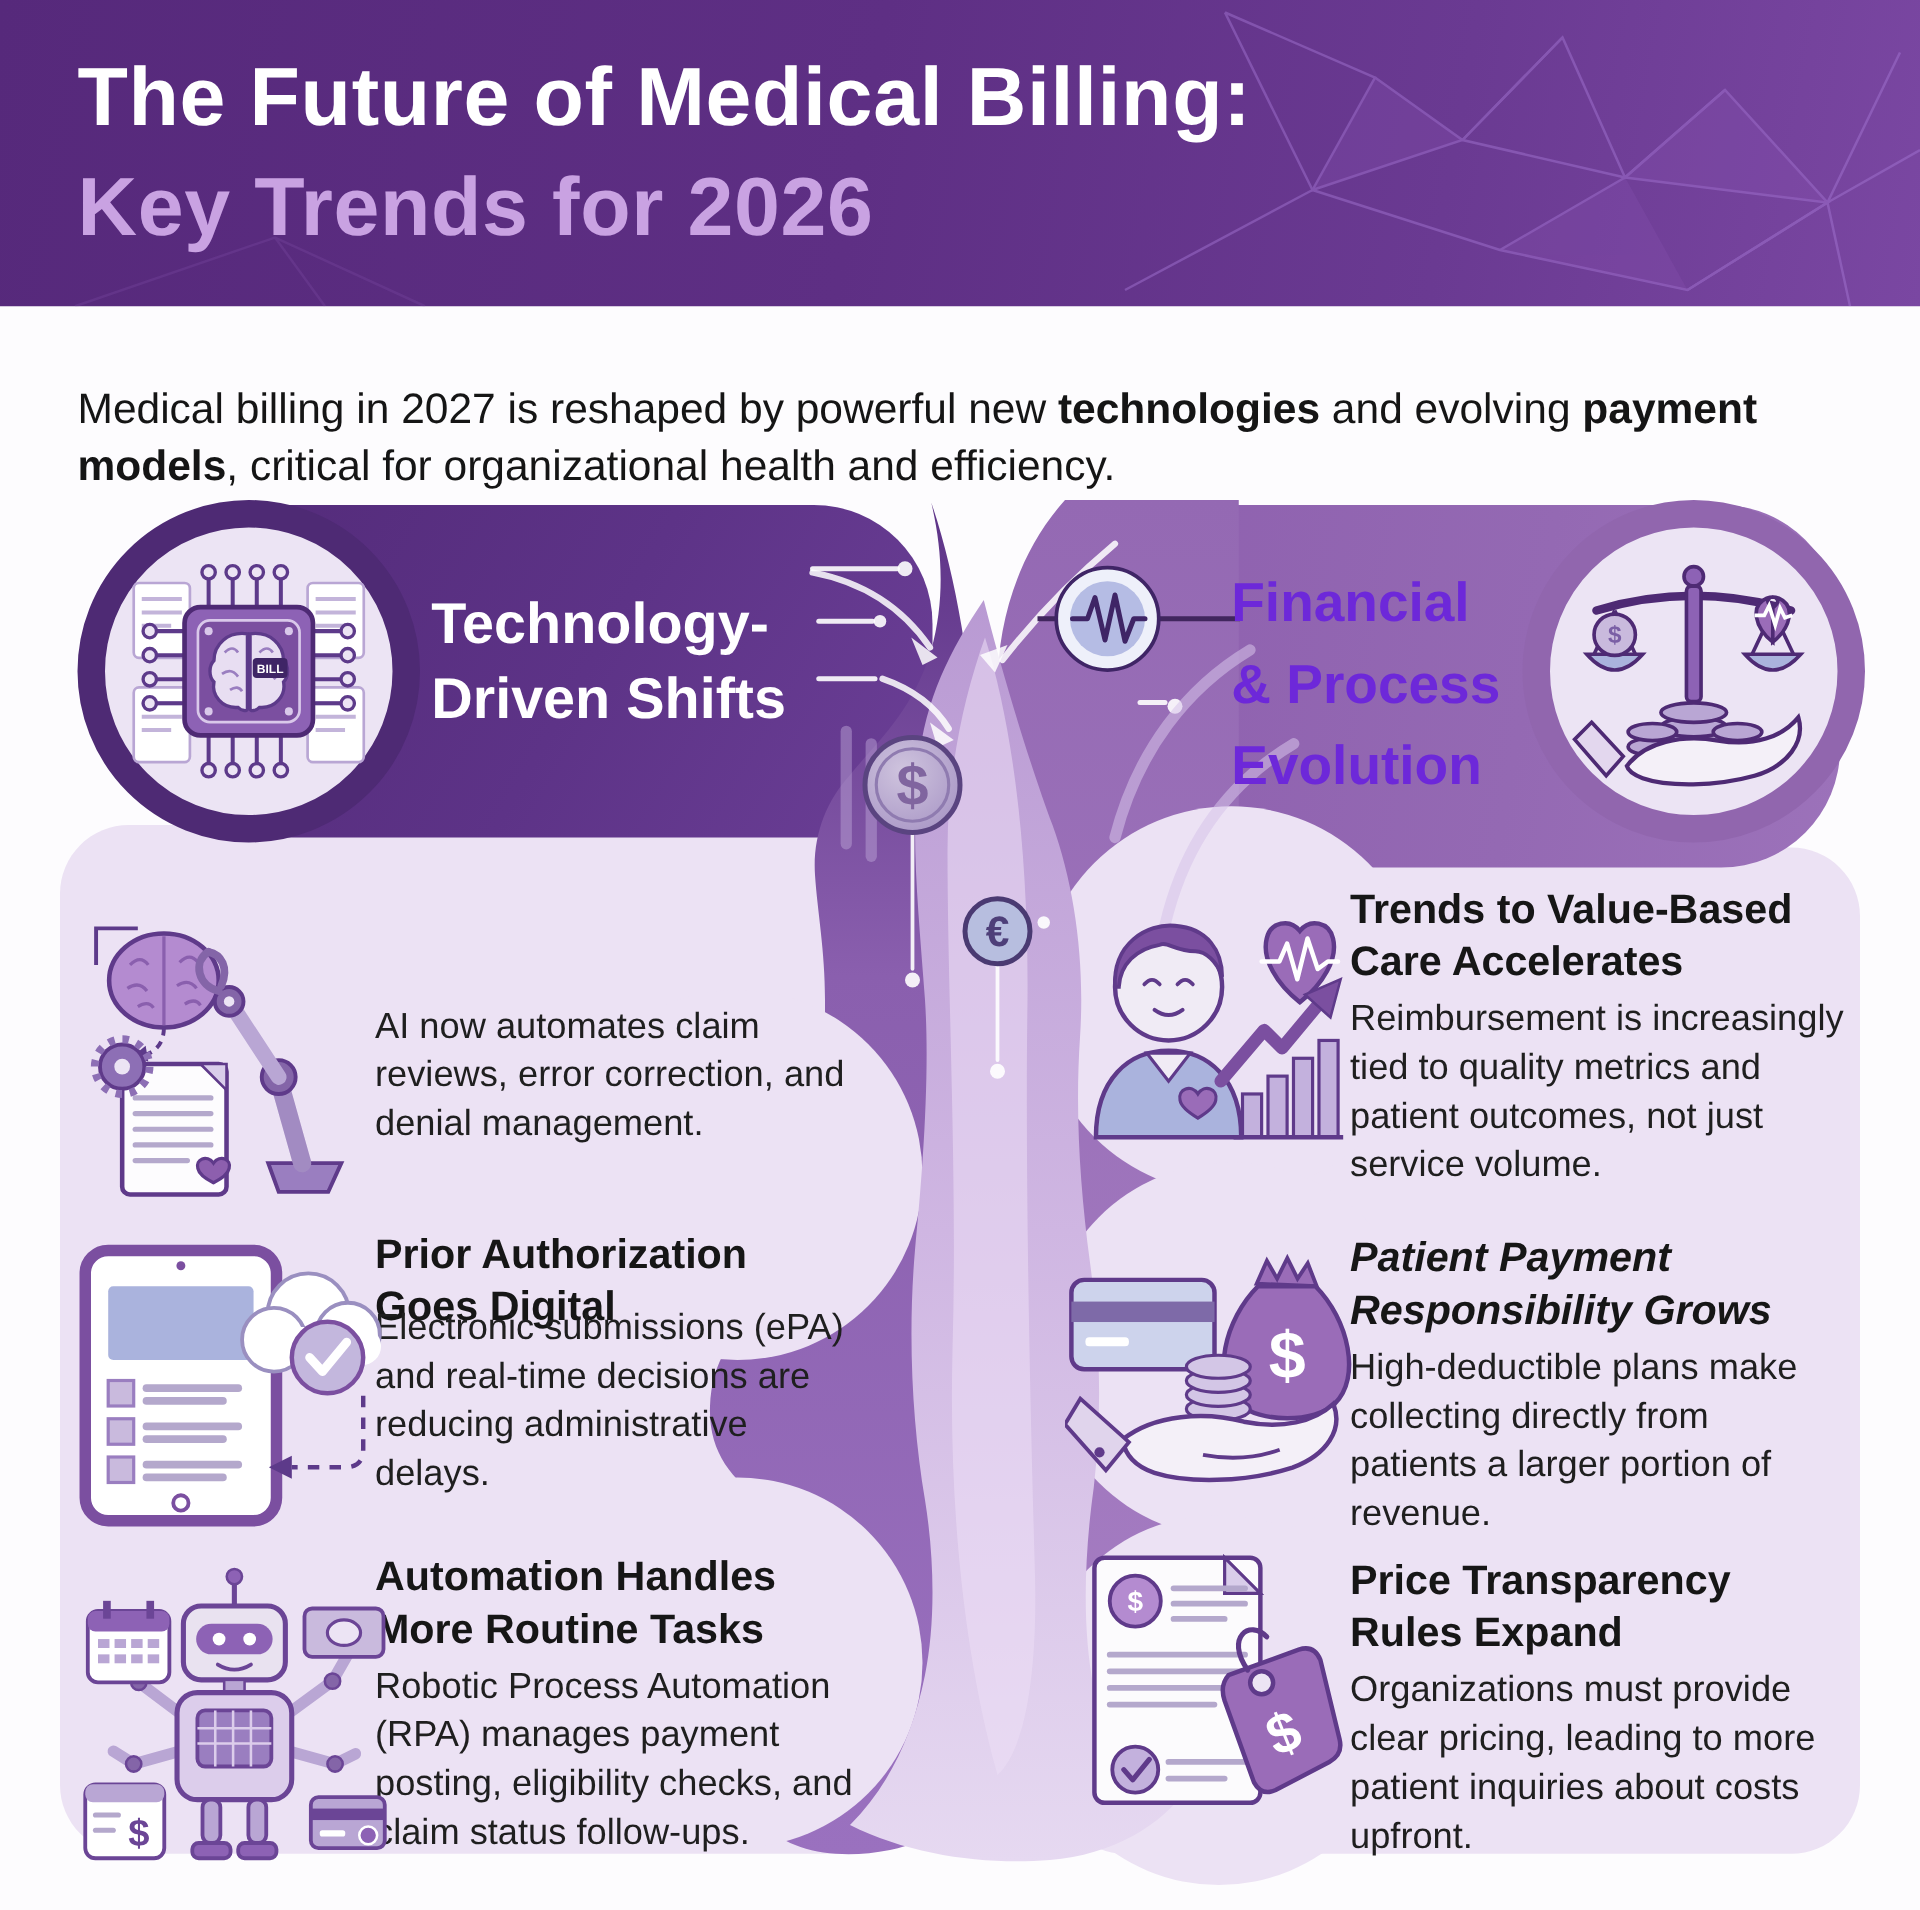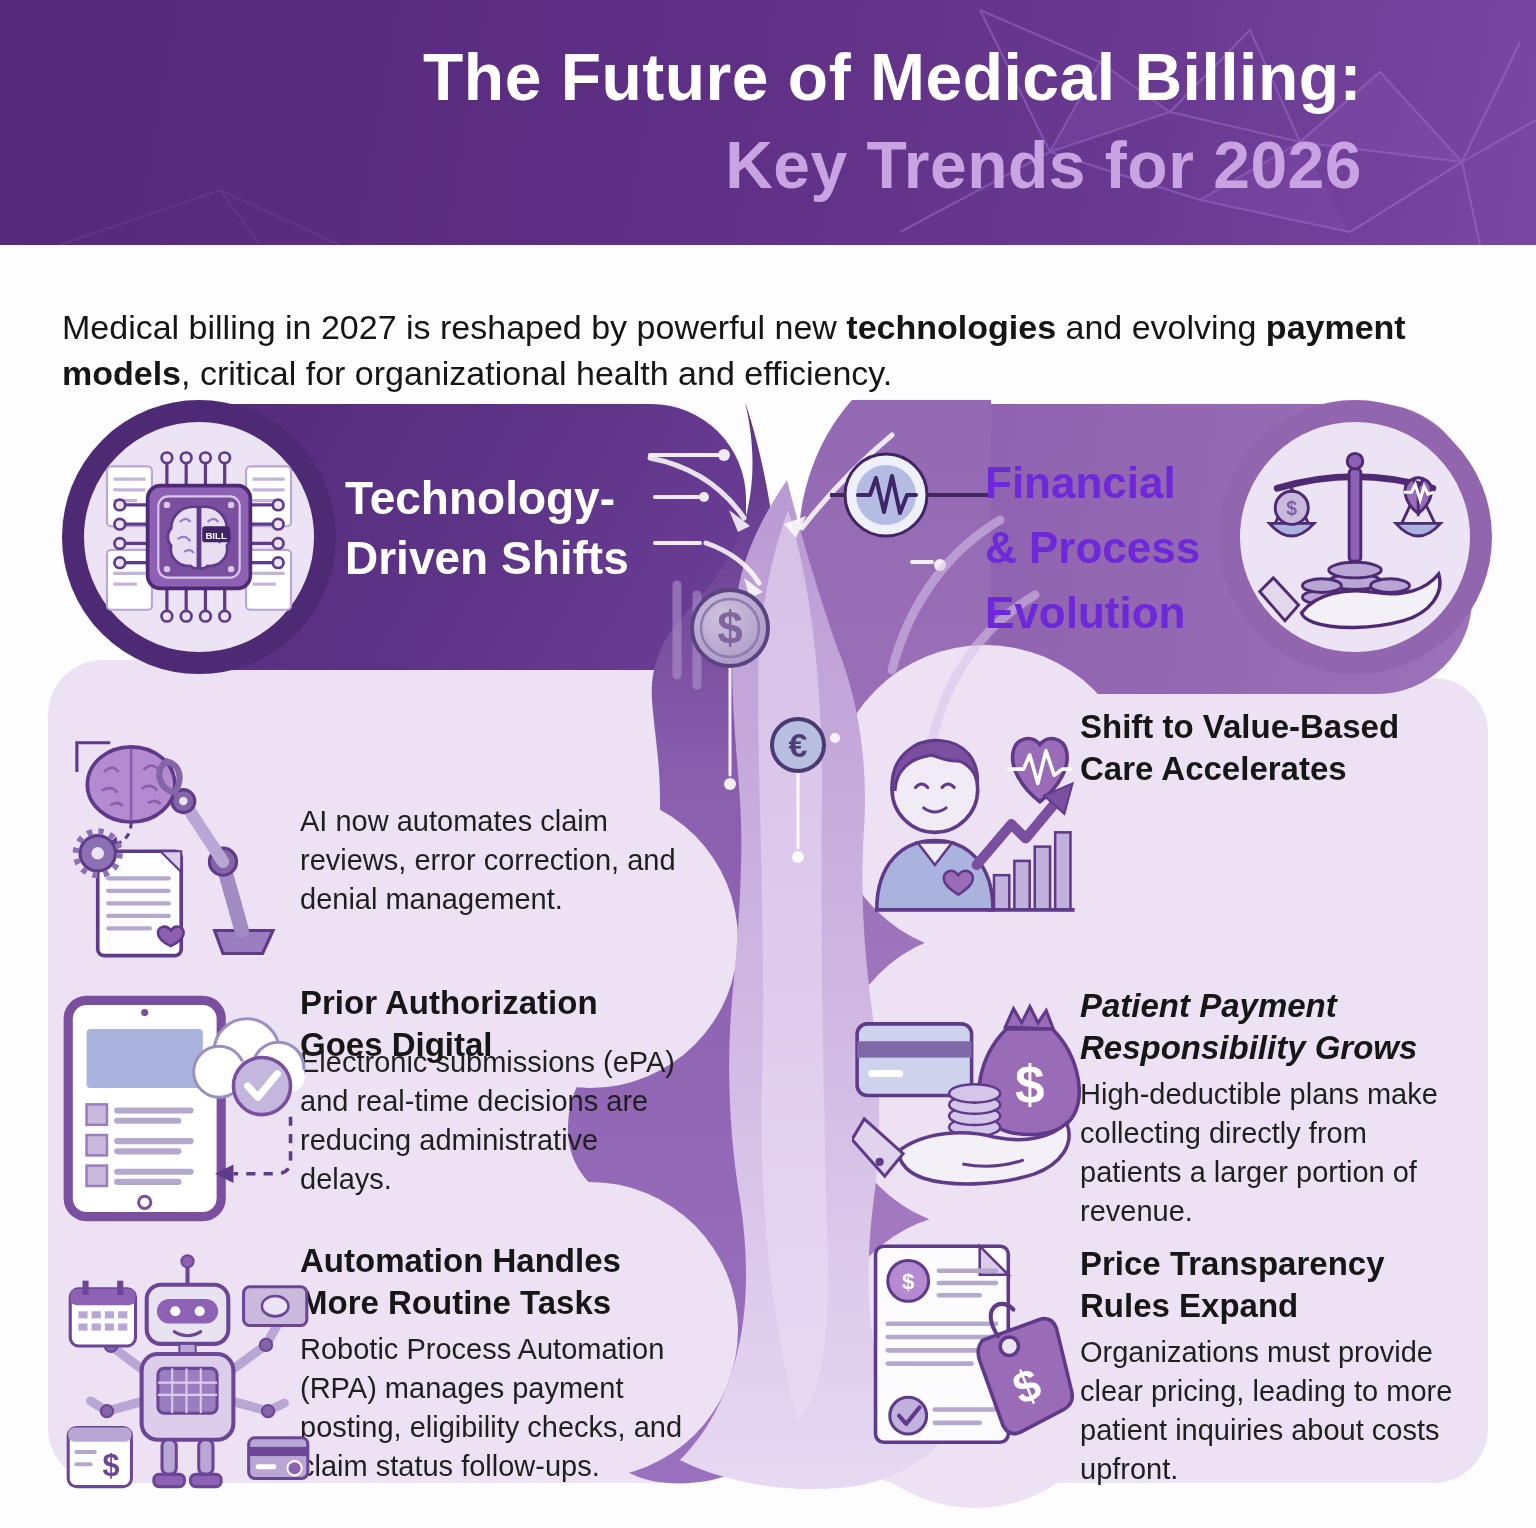--- a/index.html
+++ b/index.html
@@ -2,21 +2,21 @@
 <html><head>
 <meta charset="utf-8">
 <style>
   html,body{margin:0;padding:0;background:#ffffff;}
   #canvas{position:relative;width:1536px;height:1528px;background:#fdfcfe;overflow:hidden;
           font-family:"Liberation Sans", sans-serif;}
   .abs{position:absolute;}
 
   
   #header{left:0;top:0;width:1536px;height:245px;
-          background:linear-gradient(100deg,#56297b 0%,#5e2f84 45%,#6a3a92 75%,#7a47a2 100%);text-align:right;}
+          background:linear-gradient(100deg,#56297b 0%,#5e2f84 45%,#6a3a92 75%,#7a47a2 100%);}
   #header-mesh{left:0;top:0;width:1536px;height:245px;pointer-events:none;}
   .title-line{left:62px;width:1300px;font-weight:800;font-size:66px;letter-spacing:.5px;line-height:1;}
   #title-1{top:44px;color:#ffffff;}
   #title-2{top:132px;color:#c9a2e2;}
 
   
   #intro{left:62px;top:270px;width:1410px;font-size:34px;line-height:46px;color:#151515;}
   .seg{font-weight:400;}
   .seg.b{font-weight:700;}
 
@@ -419,21 +419,22 @@
     <g fill="#b9a6d4" stroke="#6b4596" stroke-width="3">
       <rect x="100" y="190" width="14" height="34" rx="6"></rect>
         <rect x="136" y="190" width="14" height="34" rx="6"></rect>
     </g>
     <g fill="#8d62b5" stroke="#6b4596" stroke-width="3">
       <rect x="92" y="224" width="30" height="12" rx="5"></rect>
         <rect x="128" y="224" width="30" height="12" rx="5"></rect>
     </g>
   </svg>
 
-  <div id="rt1" class="abs rt item-title">Shift to Value-Based Care Accelerates</div>
+  <div id="rt1" class="abs rt item-title">Trends to Value-Based Care Accelerates</div>
+  <div id="rb1" class="abs rt item-body">Reimbursement is increasingly tied to quality metrics and patient outcomes, not just service volume.</div>
   <div id="rt2" class="abs rt item-title">Patient Payment Responsibility Grows</div>
   <div id="rb2" class="abs rt item-body">High-deductible plans make collecting directly from patients a larger portion of revenue.</div>
   <div id="rt3" class="abs rt item-title">Price Transparency Rules Expand</div>
   <div id="rb3" class="abs rt item-body">Organizations must provide clear pricing, leading to more patient inquiries about costs upfront.</div>
 
   <svg class="abs icon-box" style="left:858px;top:710px;" width="220" height="260" viewBox="0 0 215 255">
     <path d="M178,90 C160,76 148,56 152,40 C155,27 170,24 178,34 C186,24 201,27 204,40 C208,56 196,76 178,90 Z" fill="#9a6cb8" stroke="#5f3a8a" stroke-width="3.5"></path>
     <polyline points="148,58 162,58 168,44 176,72 184,40 192,64 200,58 208,58" fill="none" stroke="#ffffff" stroke-width="3.5" stroke-linejoin="round" stroke-linecap="round"></polyline>
     <circle cx="75" cy="78" r="42" fill="#f0ebf5" stroke="#5f3a8a" stroke-width="3.5"></circle>
     <path d="M33,78 C31,44 58,28 80,30 C106,32 117,50 117,70 C113,58 104,50 96,50 C80,50 74,42 68,45 C50,48 37,60 36,78 Z" fill="#7b4fa0" stroke="#5f3a8a" stroke-width="3"></path>

